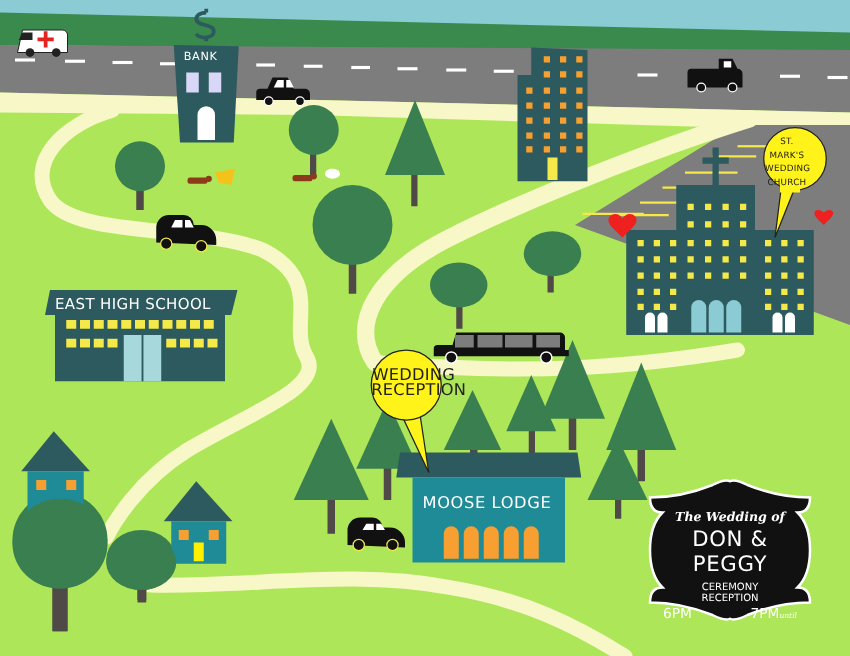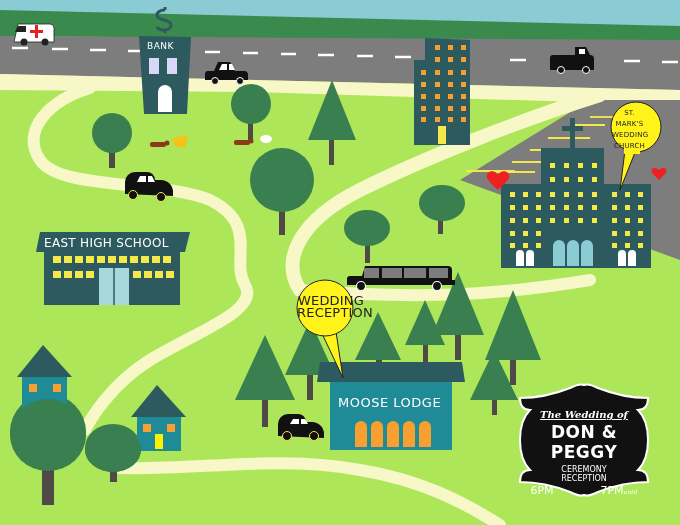--- a/index.html
+++ b/index.html
@@ -349,22 +349,22 @@
   <div>WEDDING</div>
   <div>CHURCH</div>
 </div>
 
 <div class="bubble-text" style="left:297px; top:295px; width:68px; font-size:13px; line-height:12px;">
   <div>WEDDING</div>
   <div>RECEPTION</div>
 </div>
 
 <div style="position:absolute; left:523px; top:400px; width:122px; text-align:center; color:#fff; font-family:'DejaVu Sans', sans-serif;">
-  <div style="font-family:'DejaVu Serif', serif; font-style:italic; font-size:10px; font-weight:bold; margin-top:9px;text-decoration:underline;">The Wedding of</div>
-  <div style="font-size:17px; letter-spacing:0.5px; margin-top:2px;font-weight:bold;">DON &amp; PEGGY</div>
+  <div style="font-family:'DejaVu Serif', serif; font-style:italic; font-size:10px; font-weight:bold; margin-top:9px;">The Wedding of</div>
+  <div style="font-size:17px; letter-spacing:0.5px; margin-top:2px;">DON &amp; PEGGY</div>
   <div style="display:flex; justify-content:space-around; font-size:8px; margin-top:3px;flex-direction:column;">
     <span>CEREMONY</span>
     <span>RECEPTION</span>
   </div>
   <div style="display:flex; justify-content:space-around; font-size:11px; margin-top:1px;gap:32px;">
     <span>6PM</span>
     <span><span>7PM</span><span style="font-family:'DejaVu Serif', serif; font-style:italic; font-size:6px;">until</span></span>
   </div>
 </div>
 </div>

